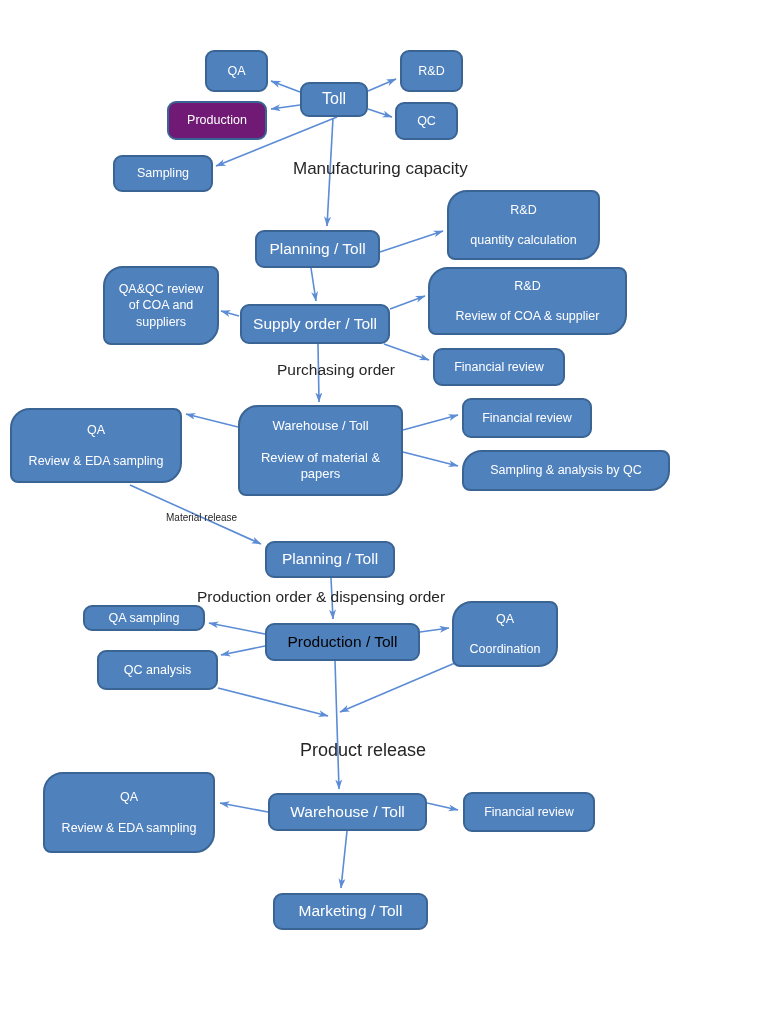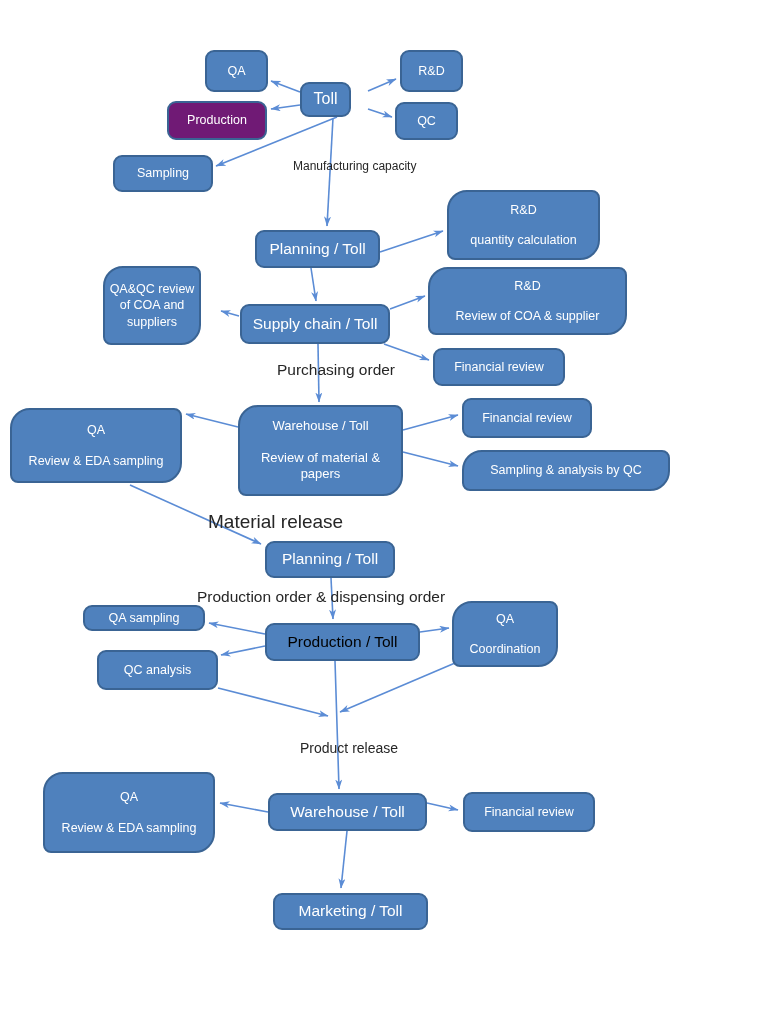--- a/index.html
+++ b/index.html
@@ -89,21 +89,21 @@
         <line x1="455" y1="663" x2="340" y2="712" stroke="#5b8cd5" marker-end="url(#arrowhead)"></line>
         <line x1="268" y1="812" x2="220" y2="803" stroke="#5b8cd5" marker-end="url(#arrowhead)"></line>
         <line x1="427" y1="803" x2="458" y2="810" stroke="#5b8cd5" marker-end="url(#arrowhead)"></line>
         <line x1="347" y1="831" x2="341" y2="888" stroke="#5b8cd5" marker-end="url(#arrowhead)"></line>
       </g>
   </svg>
   <div id="node-layer">
       <div class="node shape-round" style="left: 205px; top: 50px; width: 63px; height: 42px; font-size: 12.5px; background: rgb(79, 129, 189); border: 2px solid rgb(58, 100, 148); color: rgb(255, 255, 255);">
         <div class="line">QA</div>
       </div>
-      <div class="node shape-round" style="left: 300px; top: 82px; width: 51px; height: 35px; font-size: 16px; background: rgb(79, 129, 189); border: 2px solid rgb(58, 100, 148); color: rgb(255, 255, 255);">
+      <div class="node shape-round" style="left: 300px; top: 82px; width: 68px; height: 35px; font-size: 16px; background: rgb(79, 129, 189); border: 2px solid rgb(58, 100, 148); color: rgb(255, 255, 255);">
         <div class="line">Toll</div>
       </div>
       <div class="node shape-round" style="left: 400px; top: 50px; width: 63px; height: 42px; font-size: 12.5px; background: rgb(79, 129, 189); border: 2px solid rgb(58, 100, 148); color: rgb(255, 255, 255);">
         <div class="line">R&amp;D</div>
       </div>
       <div class="node shape-round" style="left: 167px; top: 101px; width: 100px; height: 39px; font-size: 12.5px; background: #701a75; border: 2px solid rgb(58, 100, 148); color: rgb(255, 255, 255);">
         <div class="line">Production</div>
       </div>
       <div class="node shape-round" style="left: 395px; top: 102px; width: 63px; height: 38px; font-size: 12.5px; background: rgb(79, 129, 189); border: 2px solid rgb(58, 100, 148); color: rgb(255, 255, 255); justify-content: center;">
         <div class="line">QC</div>
@@ -112,27 +112,27 @@
         <div class="line">Sampling</div>
       </div>
       <div class="node shape-round" style="left: 255px; top: 230px; width: 125px; height: 38px; font-size: 15.5px; background: rgb(79, 129, 189); border: 2px solid rgb(58, 100, 148); color: rgb(255, 255, 255);">
         <div class="line">Planning / Toll</div>
       </div>
       <div class="node shape-diag" style="left: 447px; top: 190px; width: 153px; height: 70px; font-size: 12.5px; background: rgb(79, 129, 189); border: 2px solid rgb(58, 100, 148); color: rgb(255, 255, 255);">
         <div class="line">R&amp;D</div>
         <div class="line"></div>
         <div class="line">quantity calculation</div>
       </div>
-      <div class="node shape-diag" style="left: 103px; top: 266px; width: 98px; height: 79px; font-size: 12.5px; background: rgb(79, 129, 189); border: 2px solid rgb(58, 100, 148); color: rgb(255, 255, 255);">
+      <div class="node shape-diag" style="left: 103px; top: 266px; width: 116px; height: 79px; font-size: 12.5px; background: rgb(79, 129, 189); border: 2px solid rgb(58, 100, 148); color: rgb(255, 255, 255);">
         <div class="line">QA&amp;QC review</div>
         <div class="line">of COA and</div>
         <div class="line">suppliers</div>
       </div>
       <div class="node shape-round" style="left: 240px; top: 304px; width: 150px; height: 40px; font-size: 15.5px; background: rgb(79, 129, 189); border: 2px solid rgb(58, 100, 148); color: rgb(255, 255, 255);">
-        <div class="line">Supply chain / Toll</div>
+        <div class="line">Supply order / Toll</div>
       </div>
       <div class="node shape-diag" style="left: 428px; top: 267px; width: 199px; height: 68px; font-size: 12.5px; background: rgb(79, 129, 189); border: 2px solid rgb(58, 100, 148); color: rgb(255, 255, 255);">
         <div class="line">R&amp;D</div>
         <div class="line"></div>
         <div class="line">Review of COA &amp; supplier</div>
       </div>
       <div class="node shape-round" style="left: 433px; top: 348px; width: 132px; height: 38px; font-size: 12.5px; background: rgb(79, 129, 189); border: 2px solid rgb(58, 100, 148); color: rgb(255, 255, 255);">
         <div class="line">Financial review</div>
       </div>
       <div class="node shape-diag" style="left: 10px; top: 408px; width: 172px; height: 75px; font-size: 12.5px; background: rgb(79, 129, 189); border: 2px solid rgb(58, 100, 148); color: rgb(255, 255, 255);">
@@ -178,19 +178,19 @@
         <div class="line">Warehouse / Toll</div>
       </div>
       <div class="node shape-round" style="left: 463px; top: 792px; width: 132px; height: 40px; font-size: 12.5px; background: rgb(79, 129, 189); border: 2px solid rgb(58, 100, 148); color: rgb(255, 255, 255);">
         <div class="line">Financial review</div>
       </div>
       <div class="node shape-round" style="left: 273px; top: 893px; width: 155px; height: 37px; font-size: 15.5px; background: rgb(79, 129, 189); border: 2px solid rgb(58, 100, 148); color: rgb(255, 255, 255);">
         <div class="line">Marketing / Toll</div>
       </div>
     </div>
   <div id="label-layer">
-      <div class="flow-label" style="left: 293px; top: 160px; font-size: 12px; color: rgb(38, 38, 38);">Manufacturing capacity</div>
+      <div class="flow-label" style="left: 293px; top: 160px; font-size: 17px; color: rgb(38, 38, 38);">Manufacturing capacity</div>
       <div class="flow-label" style="left: 277px; top: 361px; font-size: 15.5px; color: rgb(38, 38, 38);">Purchasing order</div>
-      <div class="flow-label" style="left: 166px; top: 512px; font-size: 19px; color: rgb(38, 38, 38); margin-left: 42px;">Material release</div>
+      <div class="flow-label" style="left: 166px; top: 512px; font-size: 10px; color: rgb(38, 38, 38);">Material release</div>
       <div class="flow-label" style="left: 197px; top: 588px; font-size: 15.5px; color: rgb(38, 38, 38);">Production order &amp; dispensing order</div>
-      <div class="flow-label" style="left: 300px; top: 741px; font-size: 14px; color: rgb(38, 38, 38);">Product release</div>
+      <div class="flow-label" style="left: 300px; top: 741px; font-size: 18px; color: rgb(38, 38, 38);">Product release</div>
     </div>
 </div>
 
 </body></html>

